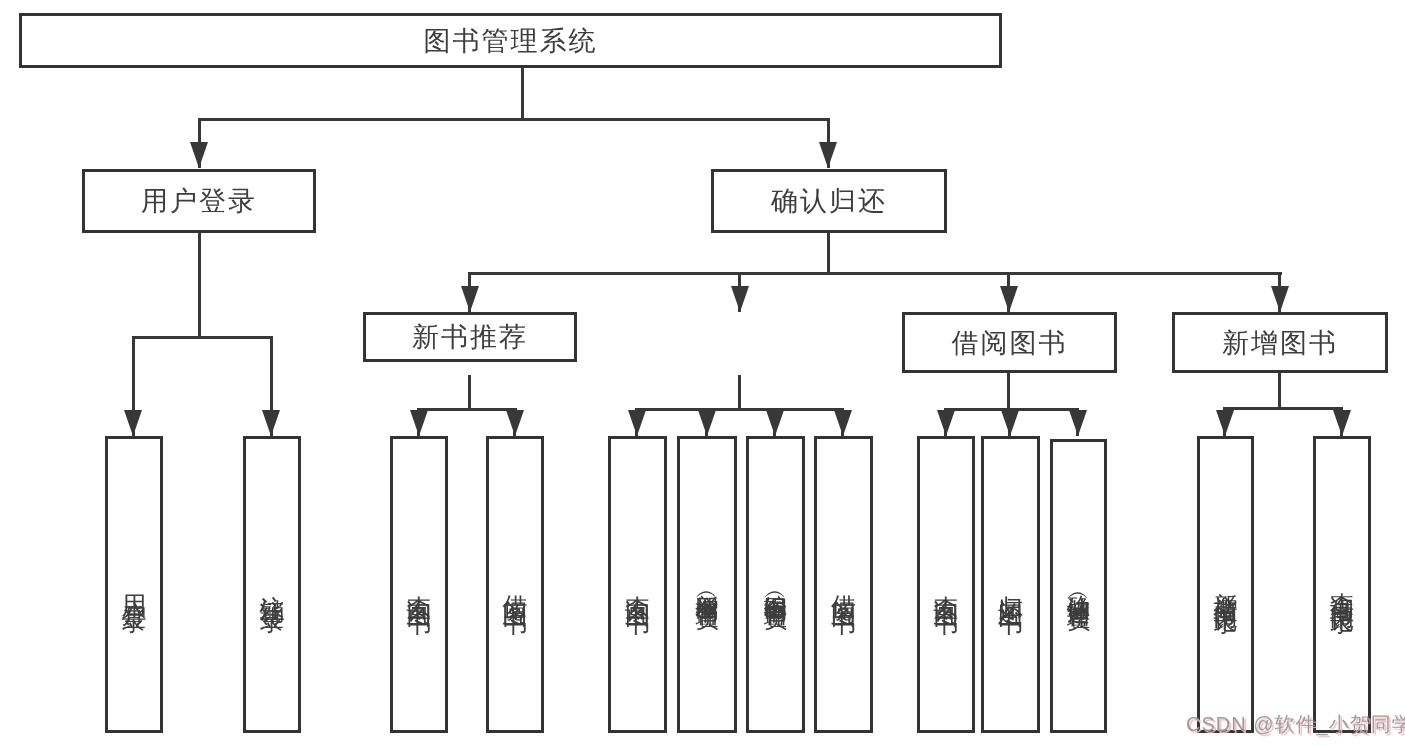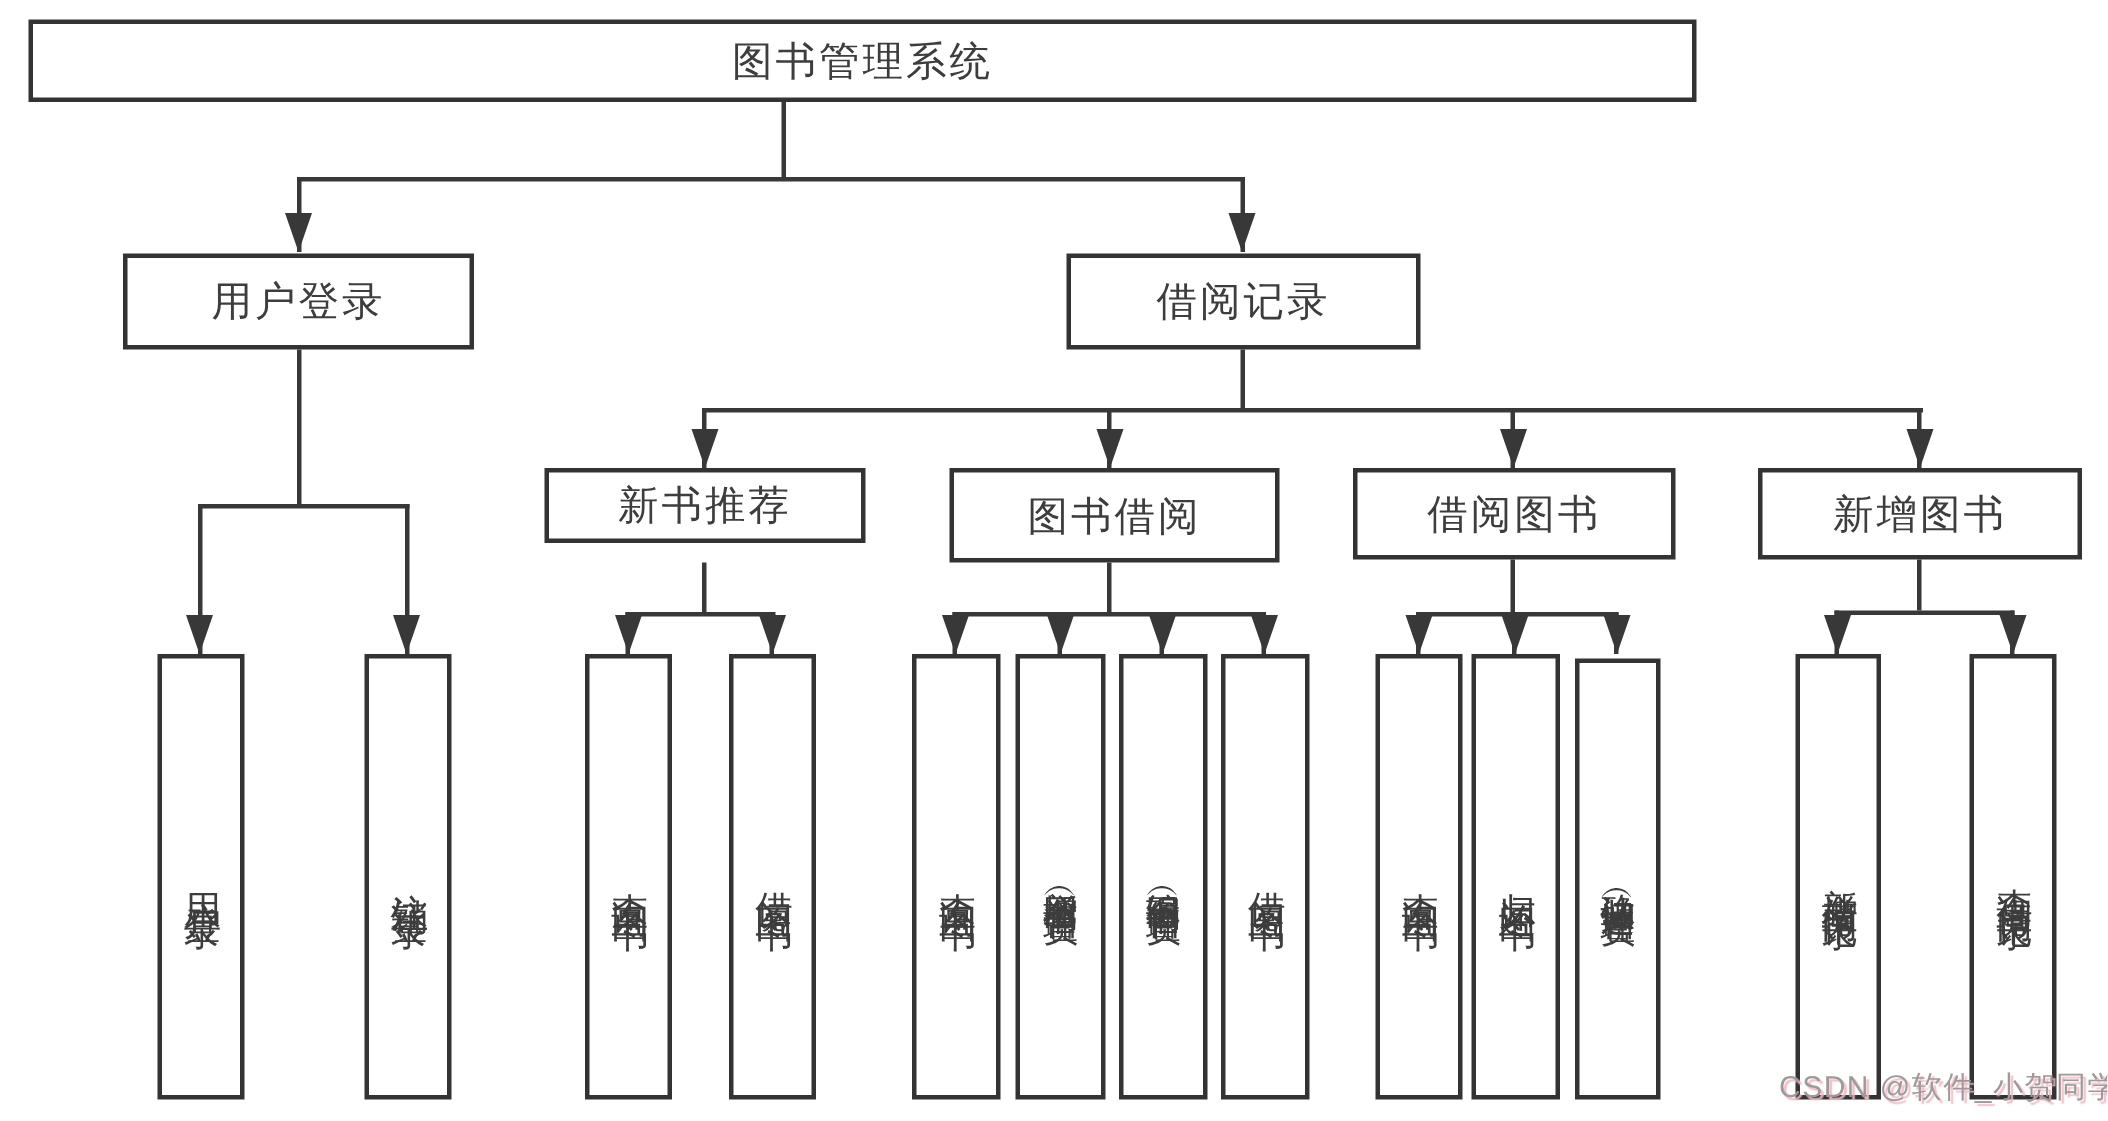--- a/index.html
+++ b/index.html
@@ -34,36 +34,36 @@
     position:absolute;left:1186px;top:711px;
     font-size:20px;color:#9b9b9b;letter-spacing:1px;
     text-shadow:2px 2px 1px #f3b8c2;z-index:5;white-space:nowrap;
   }
 </style>
 </head>
 <body>
 
 <div id="stage">
 
-  <div class="box" style="left:19px;top:13px;width:1112px;height:55px;align-items:center;">
+  <div class="box" style="left:19px;top:13px;width:983px;height:55px;align-items:center;">
     <span>图书管理系统</span>
   </div>
 
   <div class="vline" style="left:521px;top:68px;height:50px;"></div>
   <div class="hline" style="left:198px;top:118px;width:632px;"></div>
   <div class="vline" style="left:198px;top:118px;height:50px;"></div>
   <div class="arr" style="left:190px;top:142px;"></div>
   <div class="vline" style="left:827px;top:118px;height:50px;"></div>
   <div class="arr" style="left:819px;top:142px;"></div>
 
   <div class="box" style="left:82px;top:169px;width:234px;height:64px;">
     <span>用户登录</span>
   </div>
   <div class="box" style="left:711px;top:169px;width:236px;height:64px;">
-    <span>借阅记录</span>
+    <span>确认归还</span>
   </div>
 
   <div class="vline" style="left:198px;top:233px;height:103px;"></div>
   <div class="hline" style="left:132px;top:336px;width:141px;"></div>
   <div class="vline" style="left:132px;top:336px;height:100px;"></div>
   <div class="arr" style="left:124px;top:410px;"></div>
   <div class="vline" style="left:270px;top:336px;height:100px;"></div>
   <div class="arr" style="left:262px;top:410px;"></div>
 
   <div class="vline" style="left:827px;top:233px;height:39px;"></div>
@@ -72,23 +72,20 @@
   <div class="arr" style="left:461px;top:286px;"></div>
   <div class="vline" style="left:738px;top:272px;height:40px;"></div>
   <div class="arr" style="left:731px;top:286px;"></div>
   <div class="vline" style="left:1007px;top:272px;height:40px;"></div>
   <div class="arr" style="left:1000px;top:286px;"></div>
   <div class="vline" style="left:1278px;top:272px;height:40px;"></div>
   <div class="arr" style="left:1271px;top:286px;"></div>
 
   <div class="box" style="left:363px;top:312px;width:214px;height:50px;">
     <span>新书推荐</span>
-  </div>
-  <div class="box" style="left:633px;top:312px;width:220px;height:63px;">
-    <span>图书借阅</span>
   </div>
   <div class="box" style="left:902px;top:312px;width:215px;height:61px;">
     <span>借阅图书</span>
   </div>
   <div class="box" style="left:1172px;top:312px;width:216px;height:61px;">
     <span>新增图书</span>
   </div>
 
   <div class="vline" style="left:468px;top:375px;height:33px;"></div>
   <div class="hline" style="left:417px;top:408px;width:100px;"></div>

